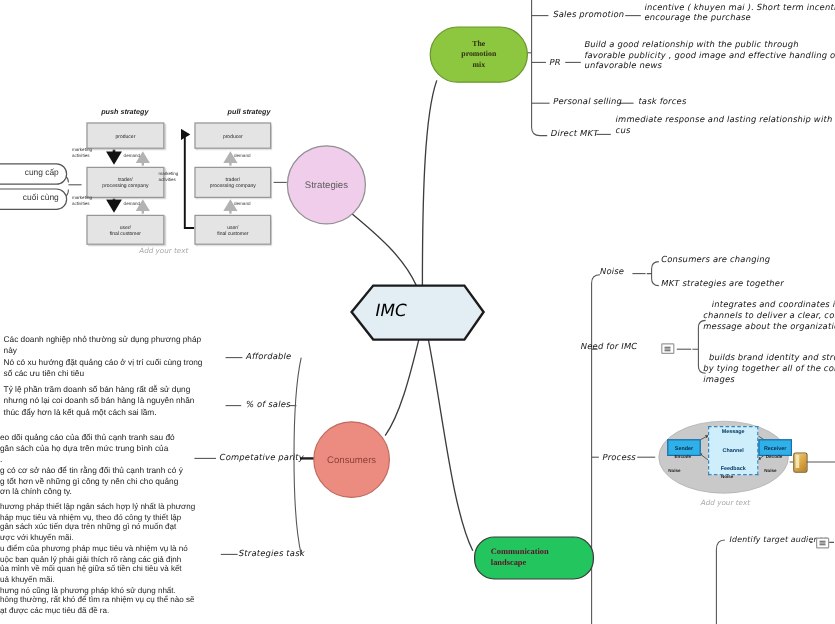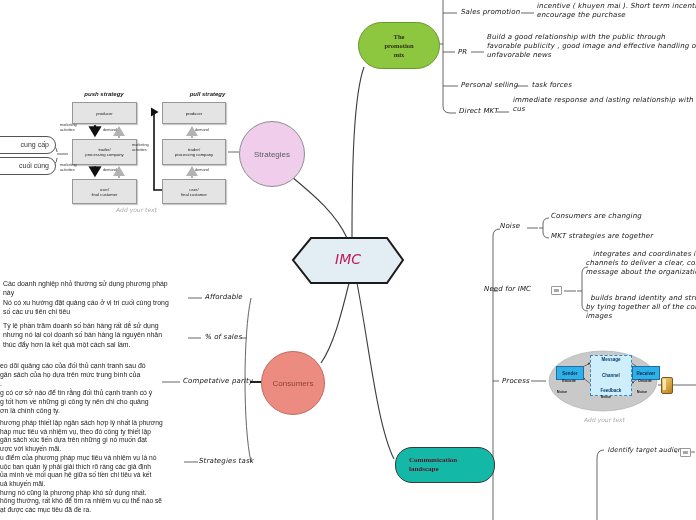--- a/index.html
+++ b/index.html
@@ -16,24 +16,24 @@
   .note{font:6.9px/9.4px "Liberation Sans",sans-serif;color:#222;white-space:pre}
   .n3{line-height:9px}
   .n4{font-size:6.7px;line-height:8.7px}
   
   .node-green{background:#8dc63f;border:1.4px solid #69962c;border-radius:26px;
      display:flex;align-items:center;justify-content:center;text-align:center;
      font:bold 6.5px/9px "Liberation Serif",serif;color:#2e2e14;white-space:pre}
   .circle{border-radius:50%;display:flex;align-items:center;justify-content:center}
   .c-strat{background:#efcdeb;border:1px solid #8f8f8f;font:8px "Liberation Sans",sans-serif;color:#5c5c5c}
   .c-budg{background:#ec8c81;border:1px solid #c06a5f;font:8px "Liberation Sans",sans-serif;color:#8f4038}
-  .node-red{background:#14b8a6;border:1.4px solid #3a3a3a;border-radius:17px;
+  .node-red{background:#22c55e;border:1.4px solid #3a3a3a;border-radius:17px;
      display:flex;align-items:center;padding-left:13px;
      font:bold 7px/9px "Liberation Serif",serif;color:#5f1028;white-space:pre}
-  .imc-label{font:italic 14px "DejaVu Sans",sans-serif;color:#be185d;text-align:center}
+  .imc-label{font:italic 14px "DejaVu Sans",sans-serif;color:#000000;}
   
   .pill{background:#fff;border:1px solid #555;border-radius:9px;height:16px;
      text-align:right;padding-right:6px;font:7px/16px "Liberation Sans",sans-serif;color:#333}
   
   .gbox{background:#e4e4e4;border:.8px solid #979797;display:flex;align-items:center;justify-content:center;
      text-align:center;font:4.2px/5px "Liberation Sans",sans-serif;color:#222;white-space:pre;box-shadow:1px 1px 1px #ccc}
   .dtitle{font:bold italic 6px "Liberation Sans",sans-serif;color:#222;text-align:center;white-space:pre}
   .tiny{font:3.8px/4.6px "Liberation Sans",sans-serif;color:#333;white-space:pre}
   
   .bluebox{background:#2fb0e8;border:.8px solid #1a6fa8;display:flex;align-items:center;justify-content:center;

